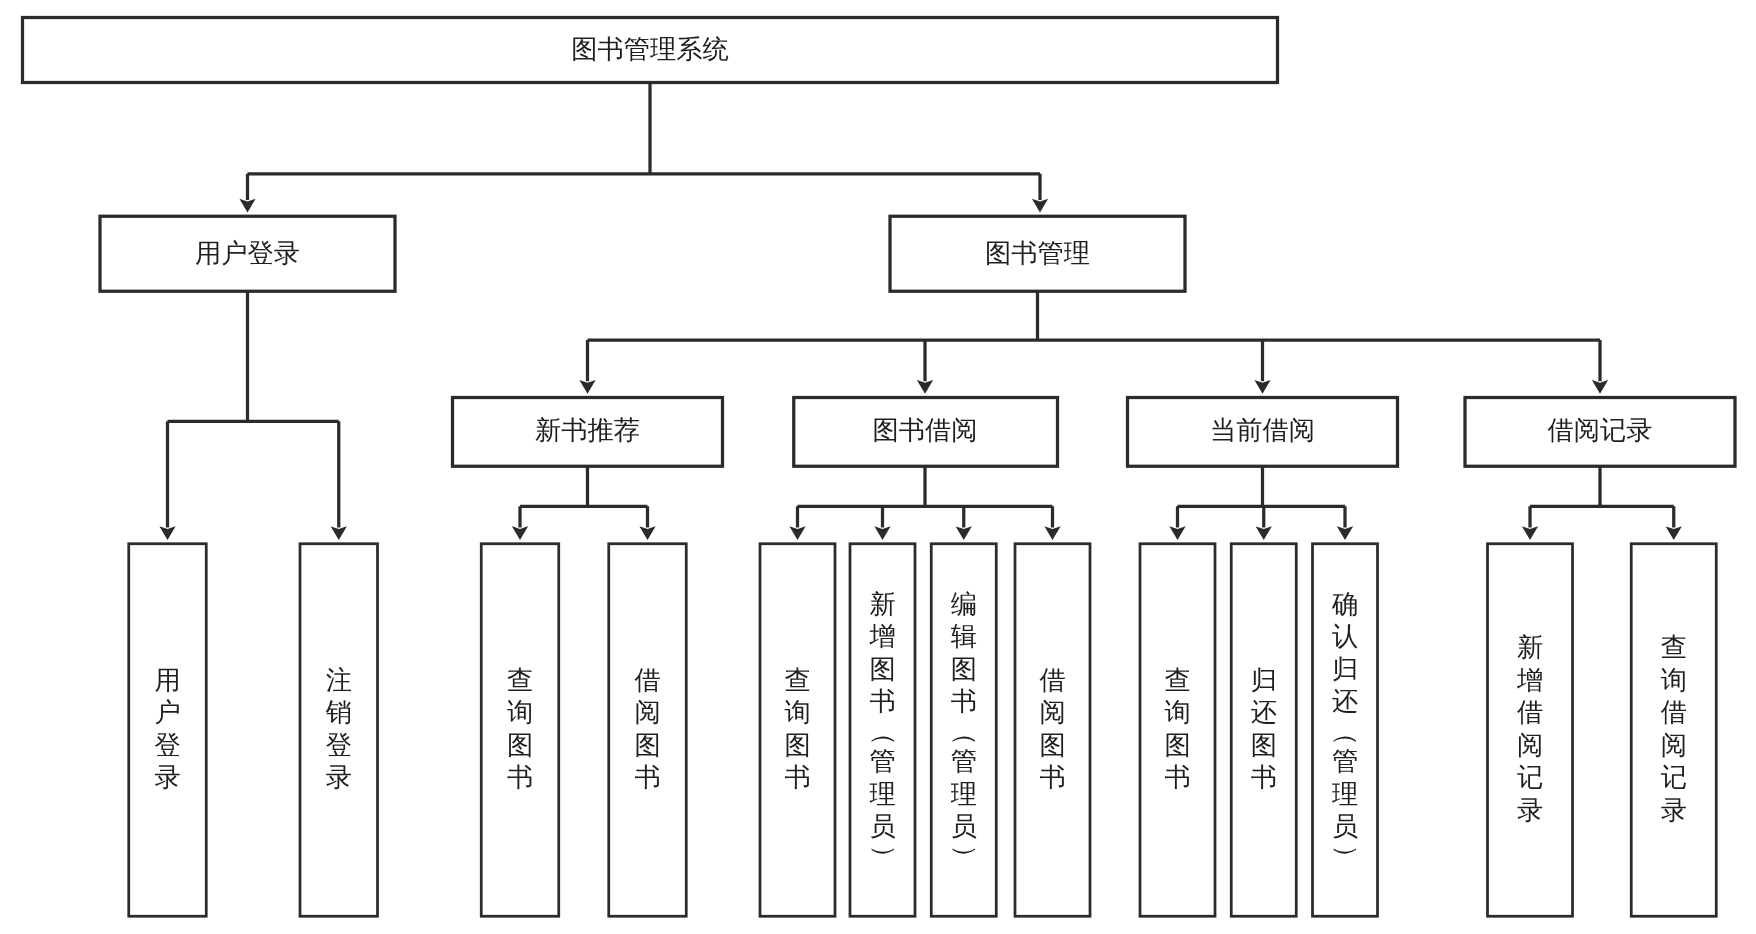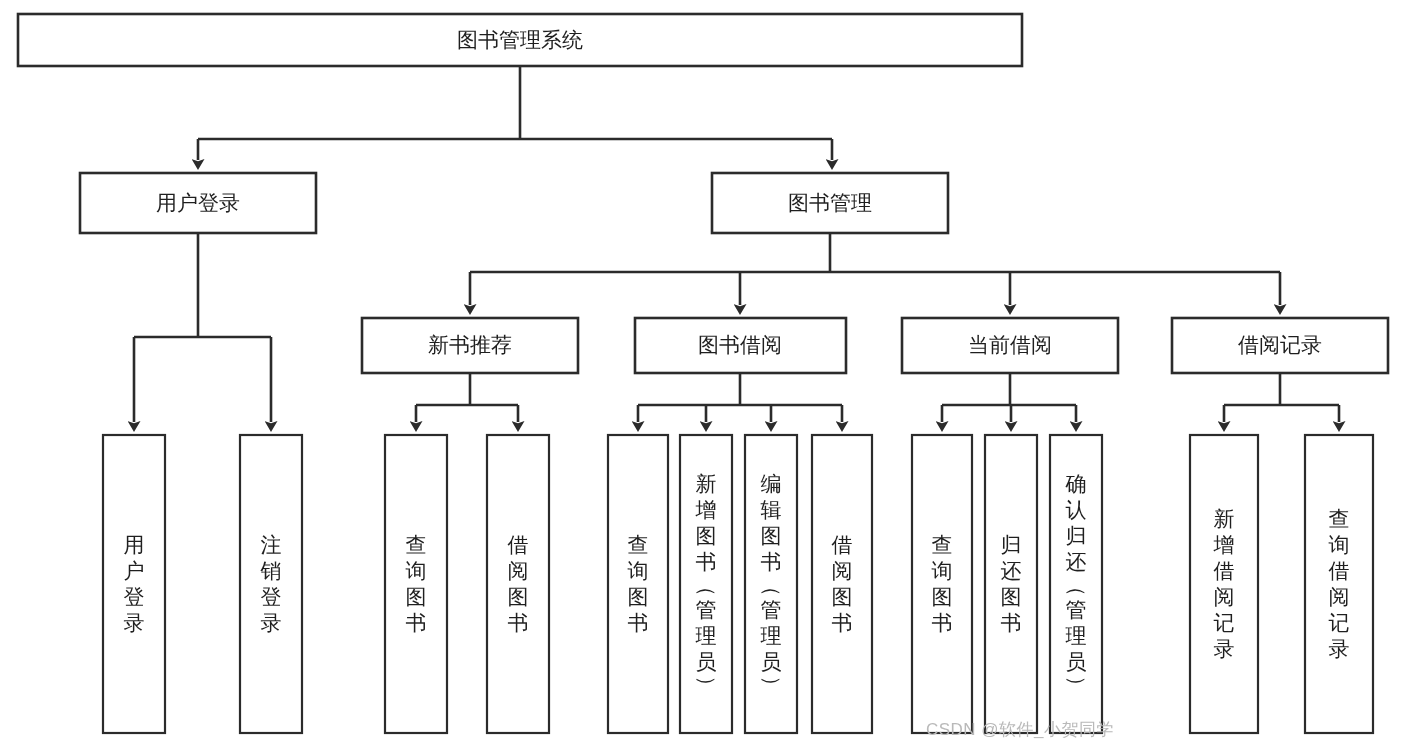--- a/index.html
+++ b/index.html
@@ -273,14 +273,13 @@
       <div class="leaf-label" style="left: 1305px; top: 435px; width: 68px; height: 298px;">
         <span>查</span>
         <span>询</span>
         <span>借</span>
         <span>阅</span>
         <span>记</span>
         <span>录</span>
       </div>
     </div>
 
-  <div id="watermark">CSDN @软件_小贺同学</div>
 </div>
 
 </body></html>

